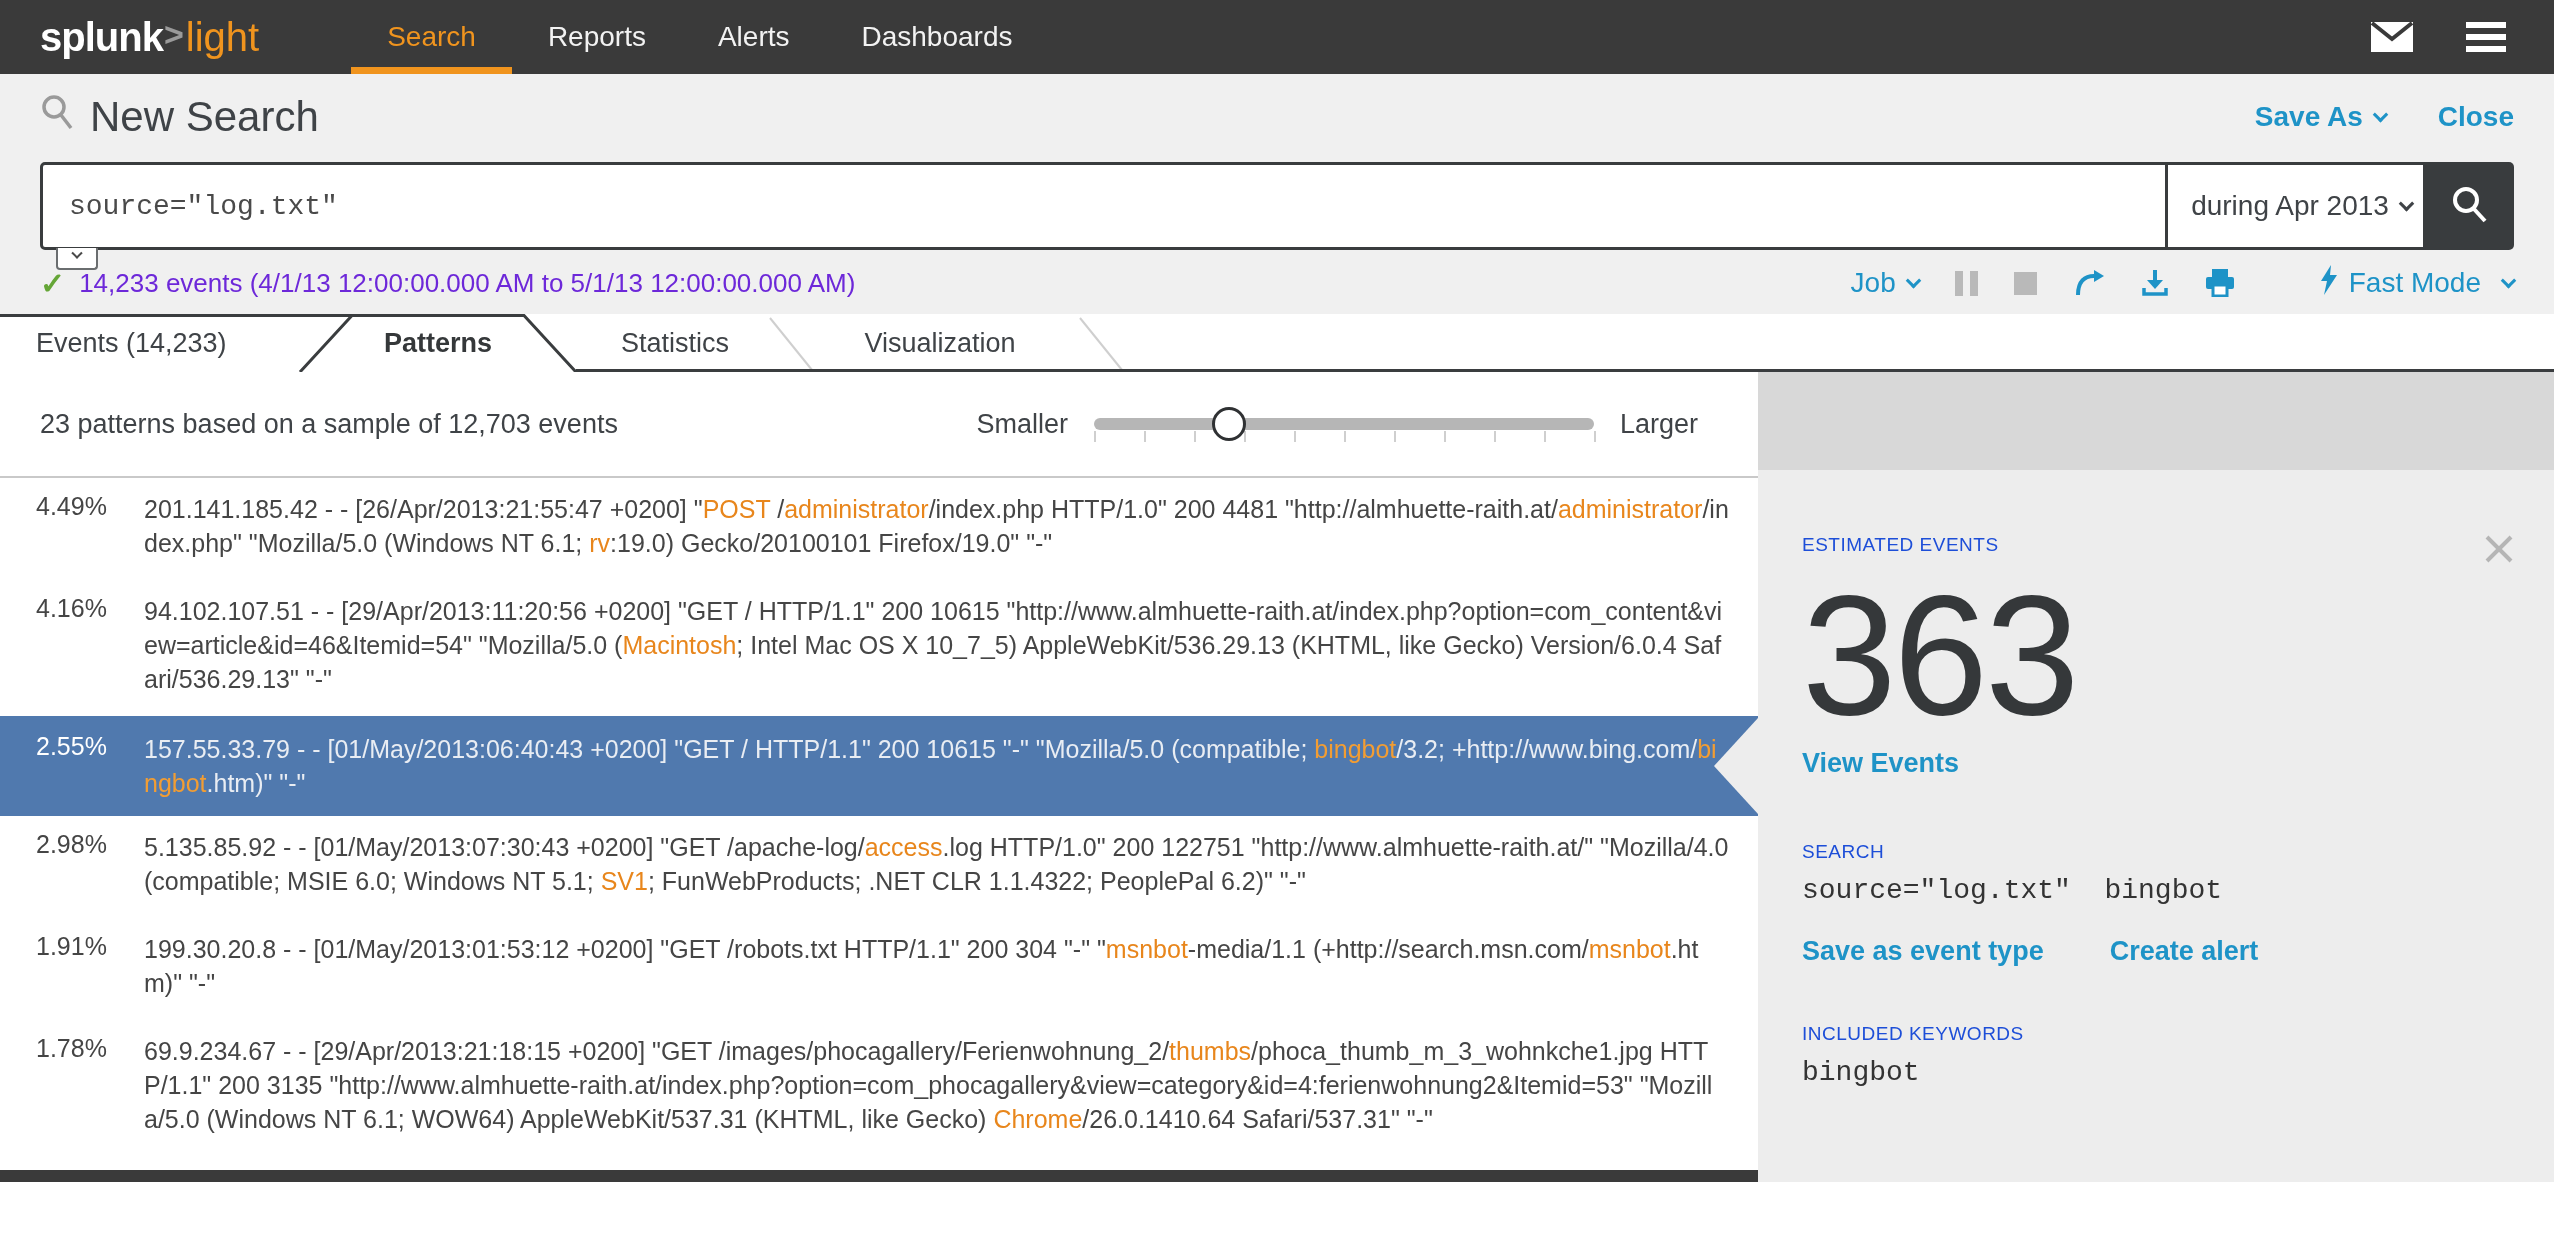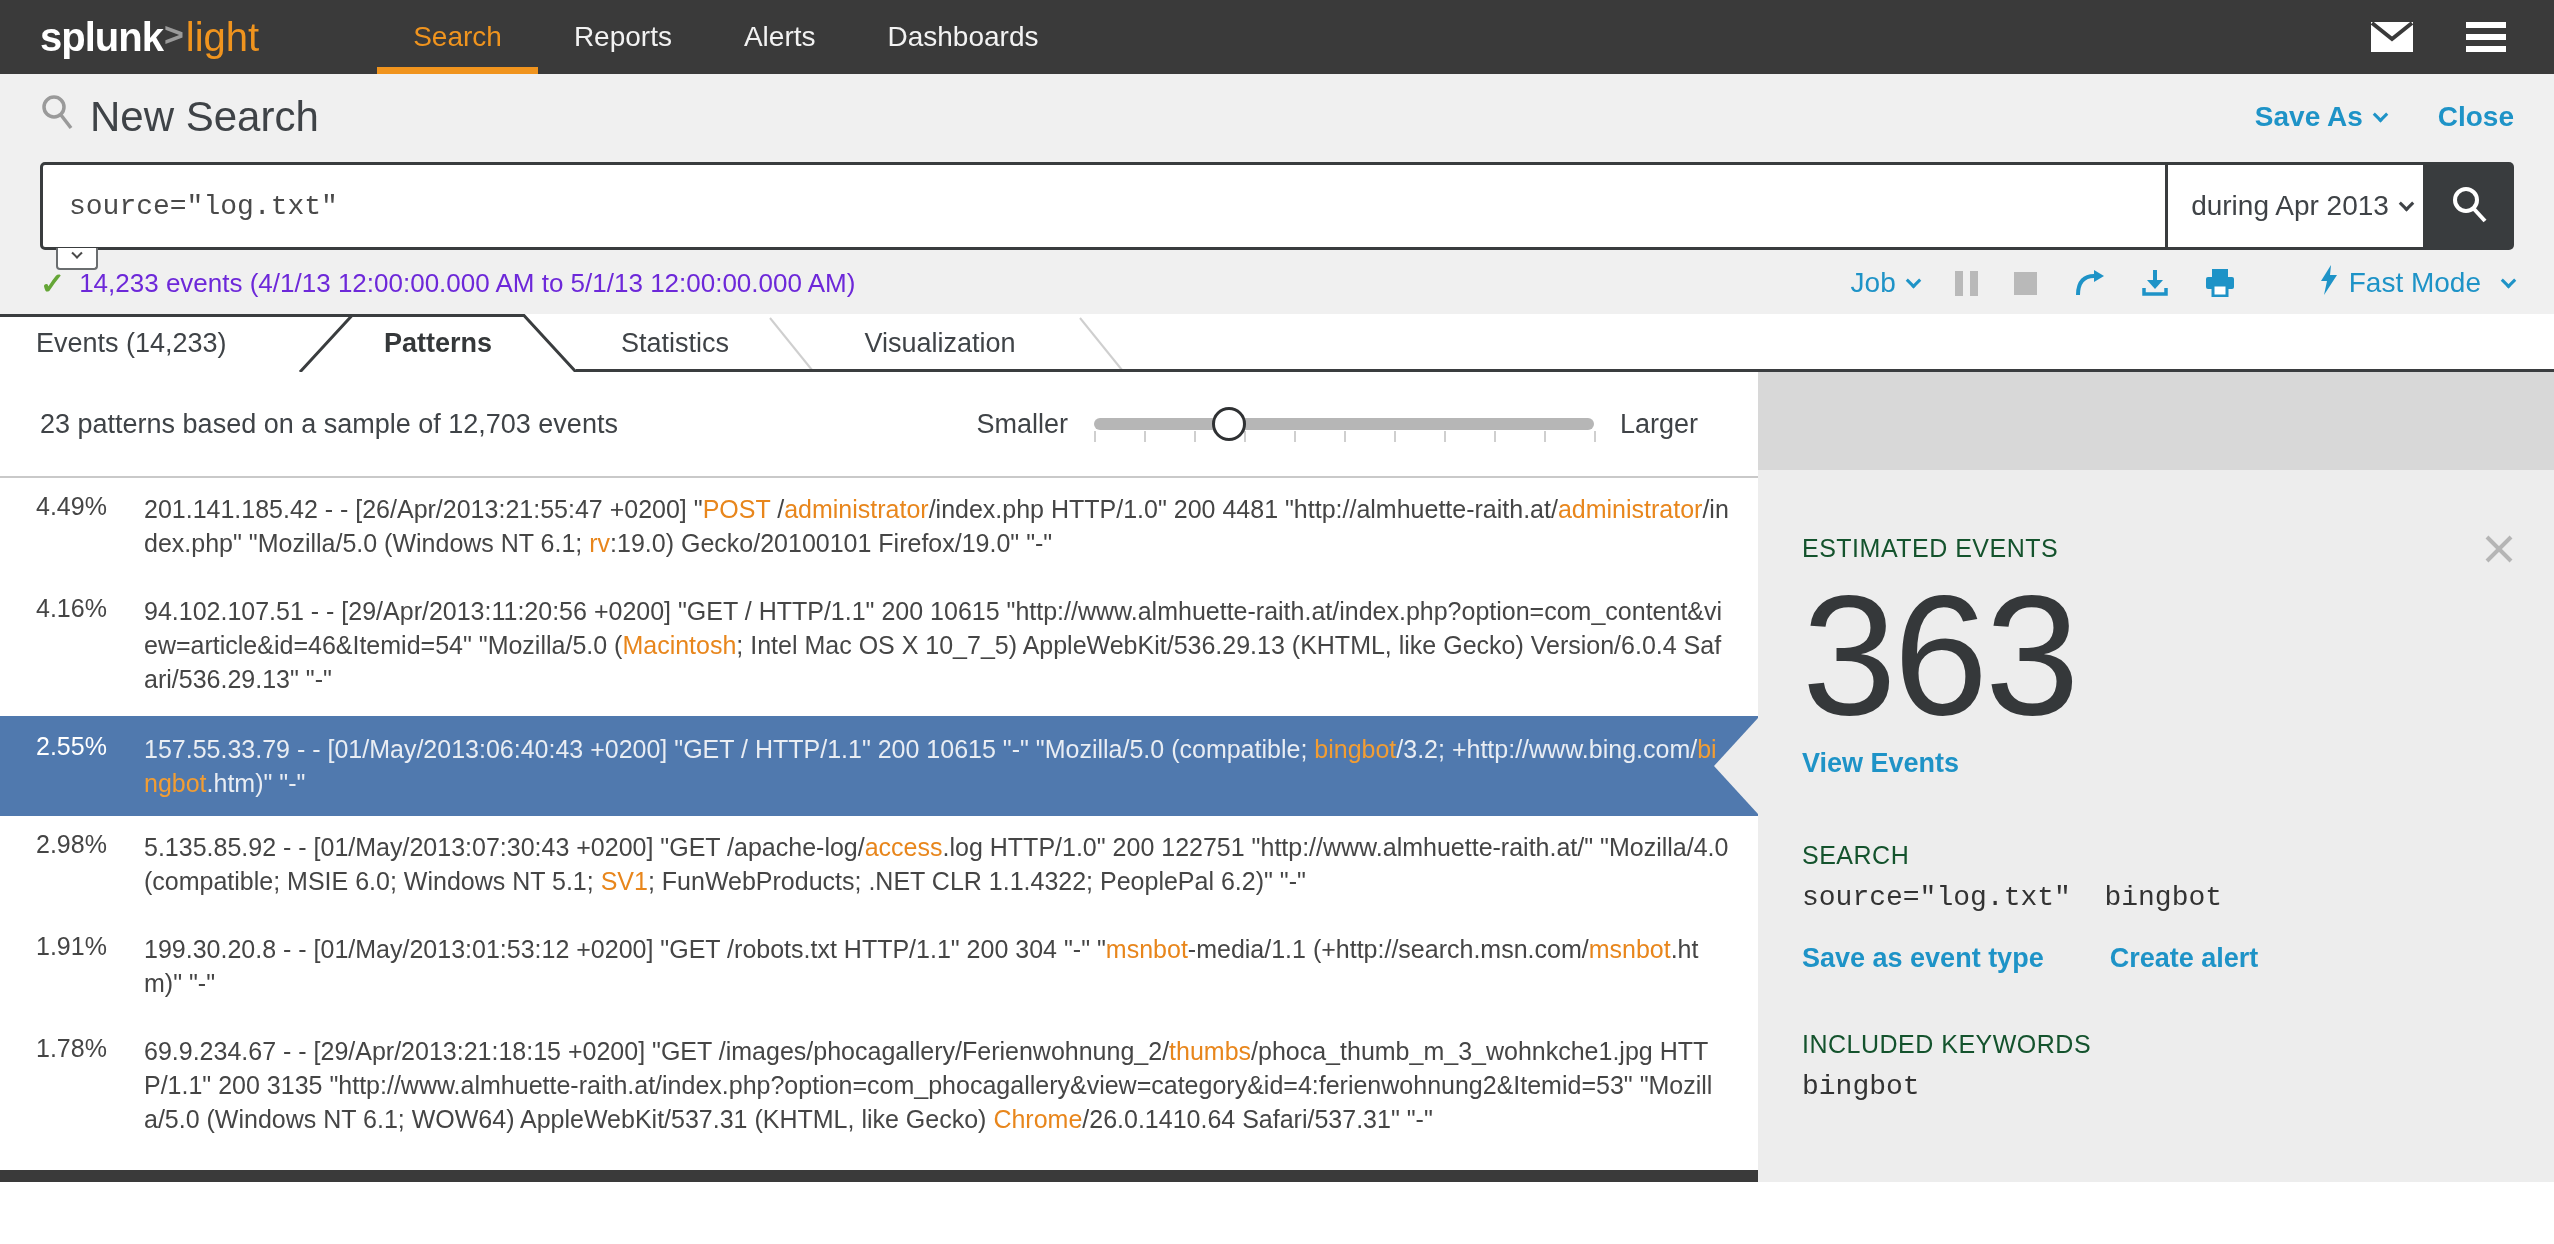--- a/index.html
+++ b/index.html
@@ -2,21 +2,21 @@
 <html style="--navbar-bg: #3a3a3a; --accent-orange: #f0941e; --highlight-orange: #e8861c; --link-blue: #1e93c7; --selected-row-blue: #5079ae; --success-green: #65a637;"><head>
 <meta charset="utf-8">
 <title>Splunk Light - New Search</title>
 <style>
   * { margin:0; padding:0; box-sizing:border-box; }
   html,body { width:2554px; height:1244px; overflow:hidden; }
   body { font-family:"Liberation Sans", sans-serif; background:#ffffff; color:#3f4347; }
 
   
   .topnav { height:74px; background:var(--navbar-bg,#3a3a3a); display:flex; align-items:stretch; padding-left:40px; position:relative; }
-  .logo { display:flex; align-items:center; font-size:40px; margin-right:118px; cursor:pointer; }
+  .logo { display:flex; align-items:center; font-size:40px; margin-right:92px; cursor:pointer; }
   .logo .l-splunk { color:#ffffff; font-weight:bold; letter-spacing:-1px; }
   .logo .l-gt { color:#9a9a9a; font-weight:bold; margin:0 2px 6px 1px; font-size:34px; }
   .logo .l-light { color:var(--accent-orange,#f0941e); font-weight:normal; }
   .nav-items { display:flex; align-items:stretch; }
   .nav-item { display:flex; align-items:center; padding:0 36px; color:#f2f2f2; font-size:28px; position:relative; cursor:pointer; }
   .nav-item.active { color:var(--accent-orange,#f0941e); }
   .nav-item.active::after { content:""; position:absolute; left:0; right:0; bottom:0; height:7px; background:var(--accent-orange,#f0941e); }
   .nav-right { margin-left:auto; display:flex; align-items:center; gap:52px; padding-right:48px; }
   .mail-icon { width:44px; height:32px; position:relative; cursor:pointer; }
   .mail-icon svg { display:block; }
@@ -82,21 +82,21 @@
   .p-row.selected .p-pct { color:#ffffff; }
   .p-row.selected .p-text { color:#e9edf3; }
   .p-row.selected .p-text .hl { color:#f29d33; }
   .p-row.selected::after { content:""; position:absolute; right:0; top:50%; transform:translateY(-50%); border-top:48px solid transparent; border-bottom:48px solid transparent; border-right:44px solid #ededed; }
 
   
   .side-panel { width:796px; background:#ededed; display:flex; flex-direction:column; }
   .panel-band { height:98px; background:#d8d8d8; }
   .panel-body { padding:64px 40px 0 44px; }
   .panel-row { display:flex; align-items:flex-start; justify-content:space-between; }
-  .panel-label { font-size:25px; color:#14532d; letter-spacing:0.5px; }
+  .panel-label { font-size:19px; color:#1d4ed8; letter-spacing:0.5px; }
   .close-x { width:30px; height:30px; position:relative; cursor:pointer; }
   .close-x::before,.close-x::after { content:""; position:absolute; left:-2px; top:13px; width:34px; height:4px; background:#b5b5b5; }
   .close-x::before { transform:rotate(45deg); }
   .close-x::after { transform:rotate(-45deg); }
   .big-number { font-size:170px; line-height:150px; font-weight:200; color:#35383a; margin-top:16px; letter-spacing:-3px; }
   .panel-link { color:var(--link-blue,#1e93c7); font-size:27px; font-weight:bold; cursor:pointer; }
   .view-events { display:inline-block; margin-top:18px; }
   .sec-search { margin-top:62px; }
   .mono-value { font-family:"Liberation Mono","DejaVu Sans Mono",monospace; font-size:28px; color:#333; margin-top:12px; white-space:pre-wrap; }
   .panel-links-row { display:flex; gap:66px; margin-top:30px; }

